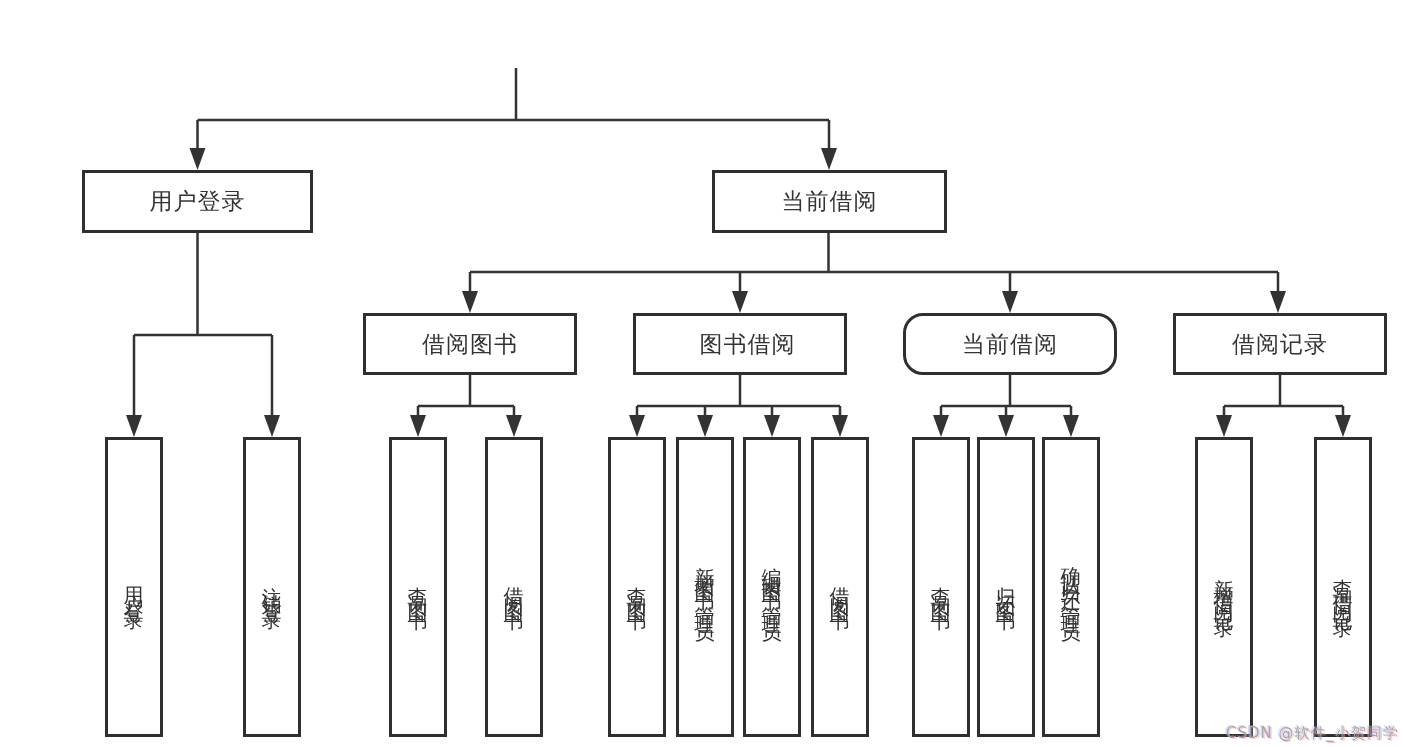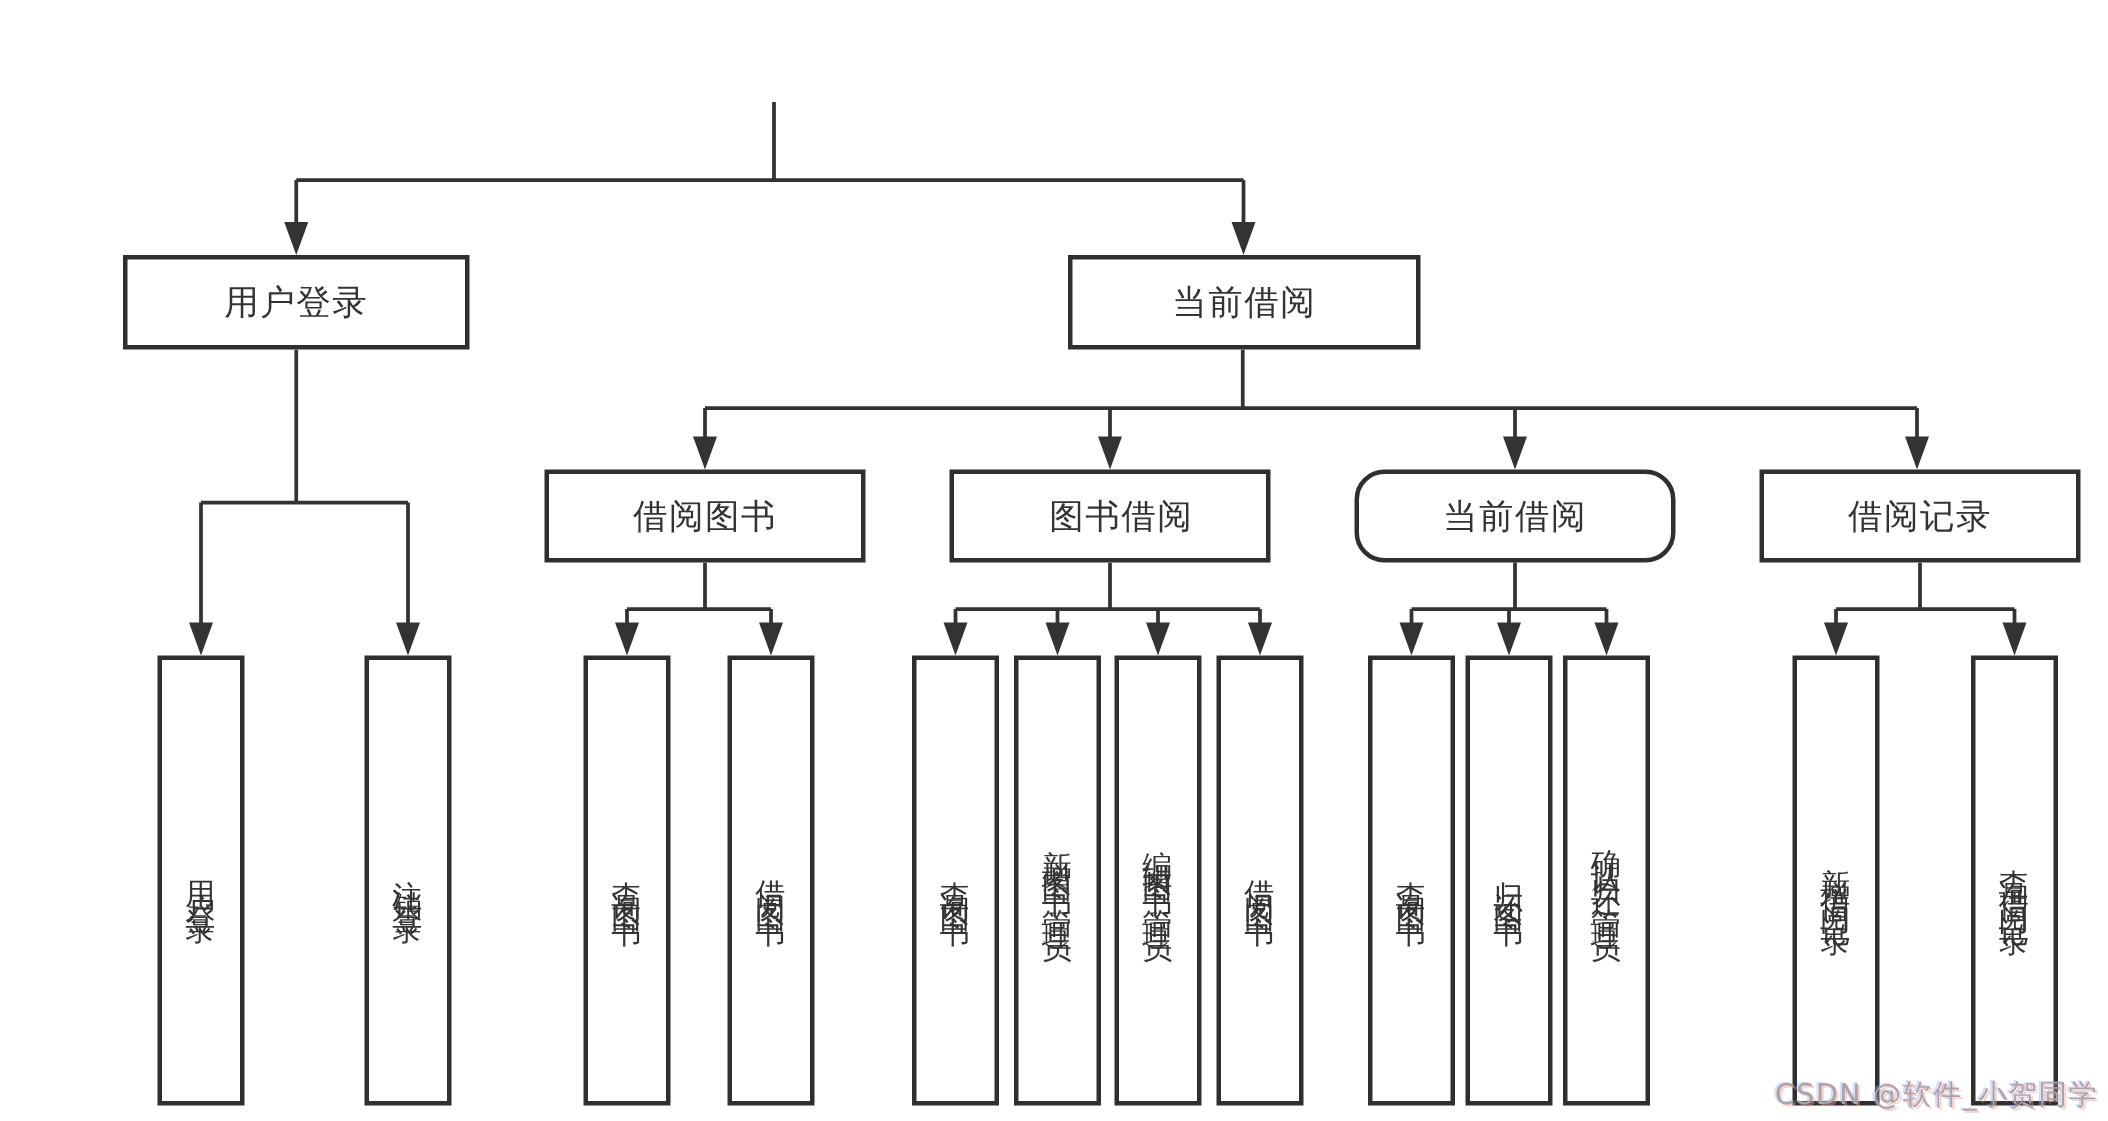--- a/index.html
+++ b/index.html
@@ -39,21 +39,21 @@
     text-orientation: mixed;
     font-size: 20px;
     letter-spacing: 8px;
     line-height: 1;
     white-space: nowrap;
   }
   .watermark {
     position: absolute;
     right: 6px;
     bottom: 4px;
-    font-size: 19px;
+    font-size: 15px;
     letter-spacing: 1px;
     color: #a6a6a6;
     text-shadow: 1.5px 1px 0 rgba(255,150,150,0.45), -1.5px -1px 0 rgba(150,170,255,0.40);
     white-space: nowrap;
   }
 </style>
 </head>
 <body>
 
 <div class="canvas">

